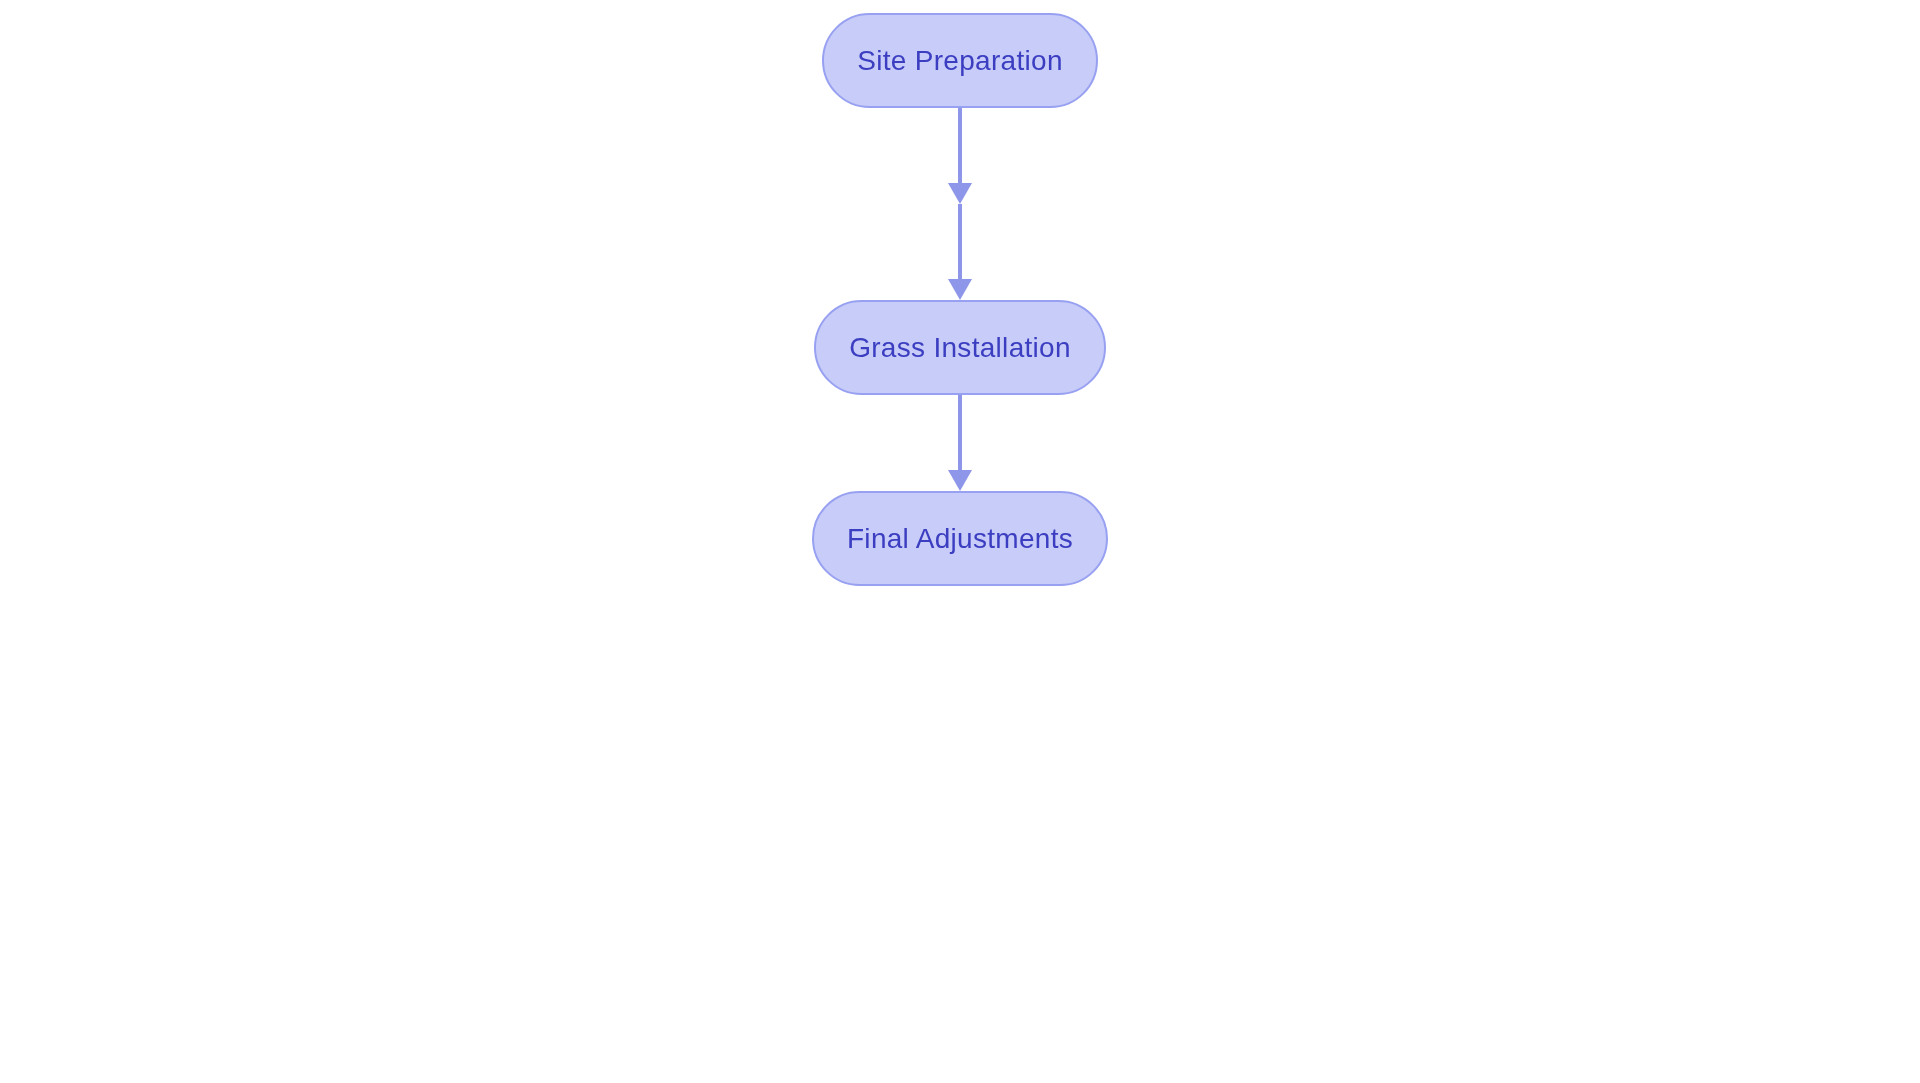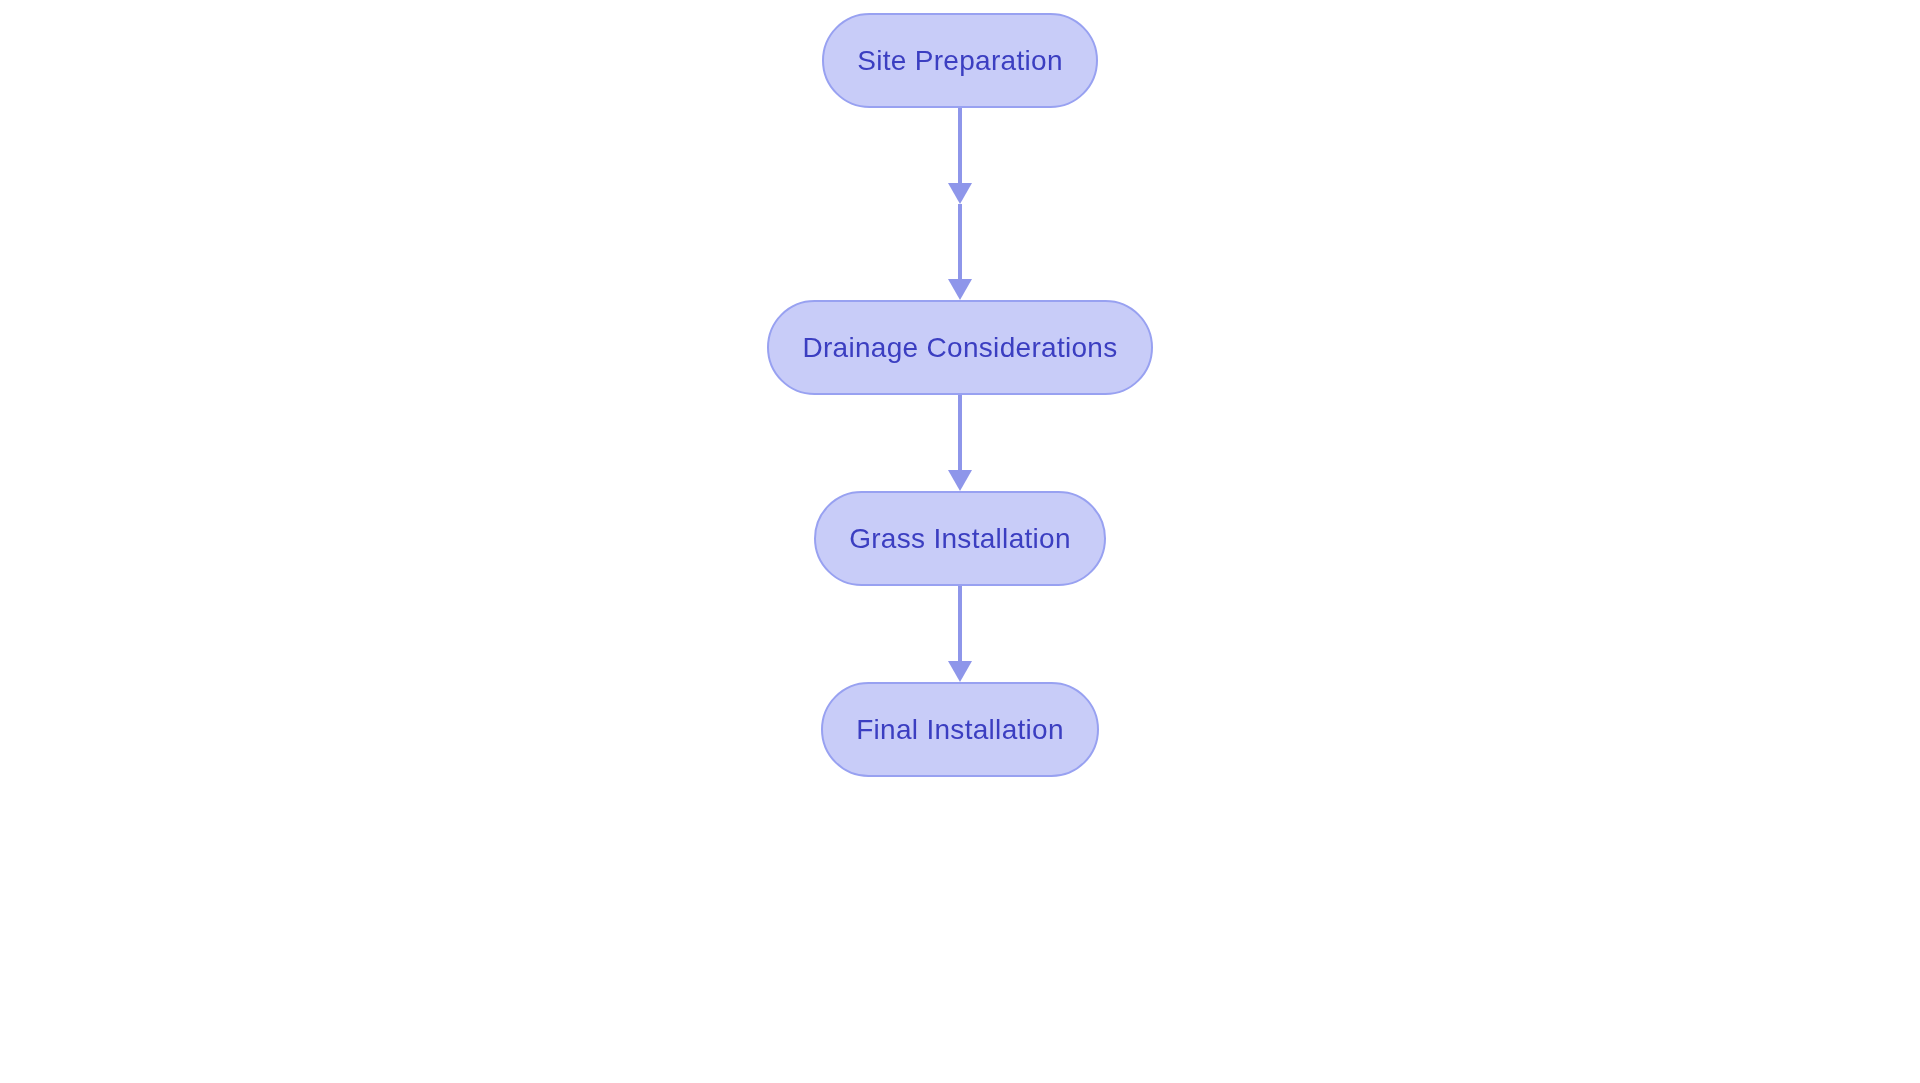--- a/index.html
+++ b/index.html
@@ -83,41 +83,32 @@
     </div>
   </div>
 
   <div class="flow-step">
     <div class="flow-arrow">
       <div class="arrow-line"></div>
       <div class="arrow-head"></div>
     </div>
   </div>
 
-  <div class="flow-step">
-    <div class="flow-node">
-      <span class="flow-node-label">Drainage Considerations</span>
-    </div>
-    <div class="flow-arrow">
-      <div class="arrow-line"></div>
-      <div class="arrow-head"></div>
-    </div>
-  </div>
 
   <div class="flow-step">
     <div class="flow-node">
       <span class="flow-node-label">Grass Installation</span>
     </div>
     <div class="flow-arrow">
       <div class="arrow-line"></div>
       <div class="arrow-head"></div>
     </div>
   </div>
 
 
   <div class="flow-step">
     <div class="flow-node">
-      <span class="flow-node-label">Final Installation</span>
+      <span class="flow-node-label">Final Adjustments</span>
     </div>
 
   </div>
 </div>
 </div>
 
 </body></html>

